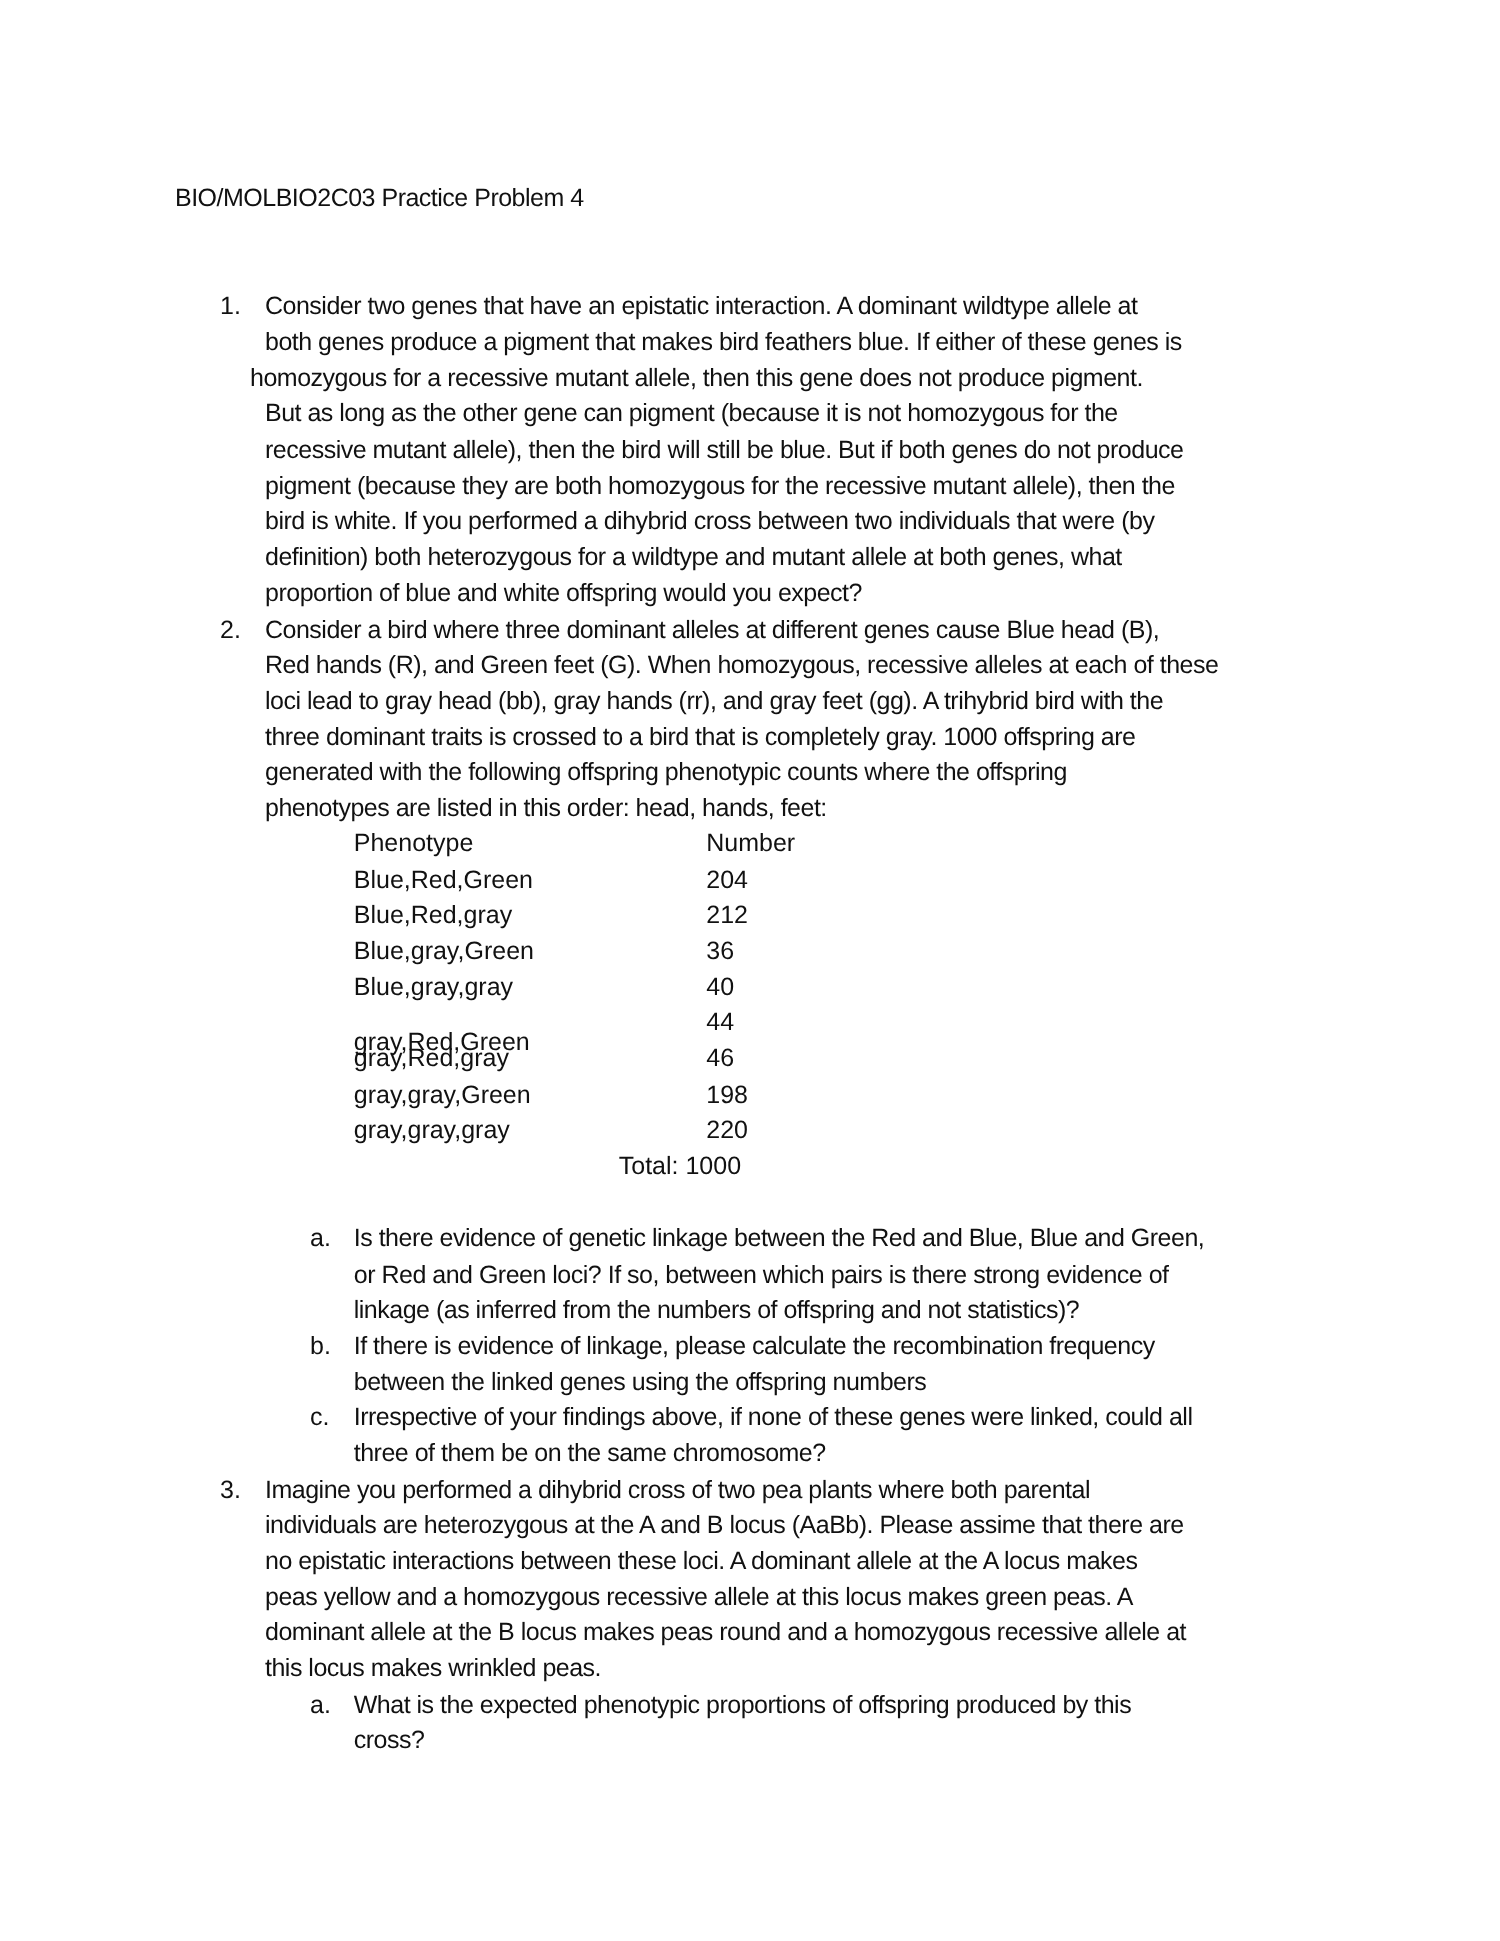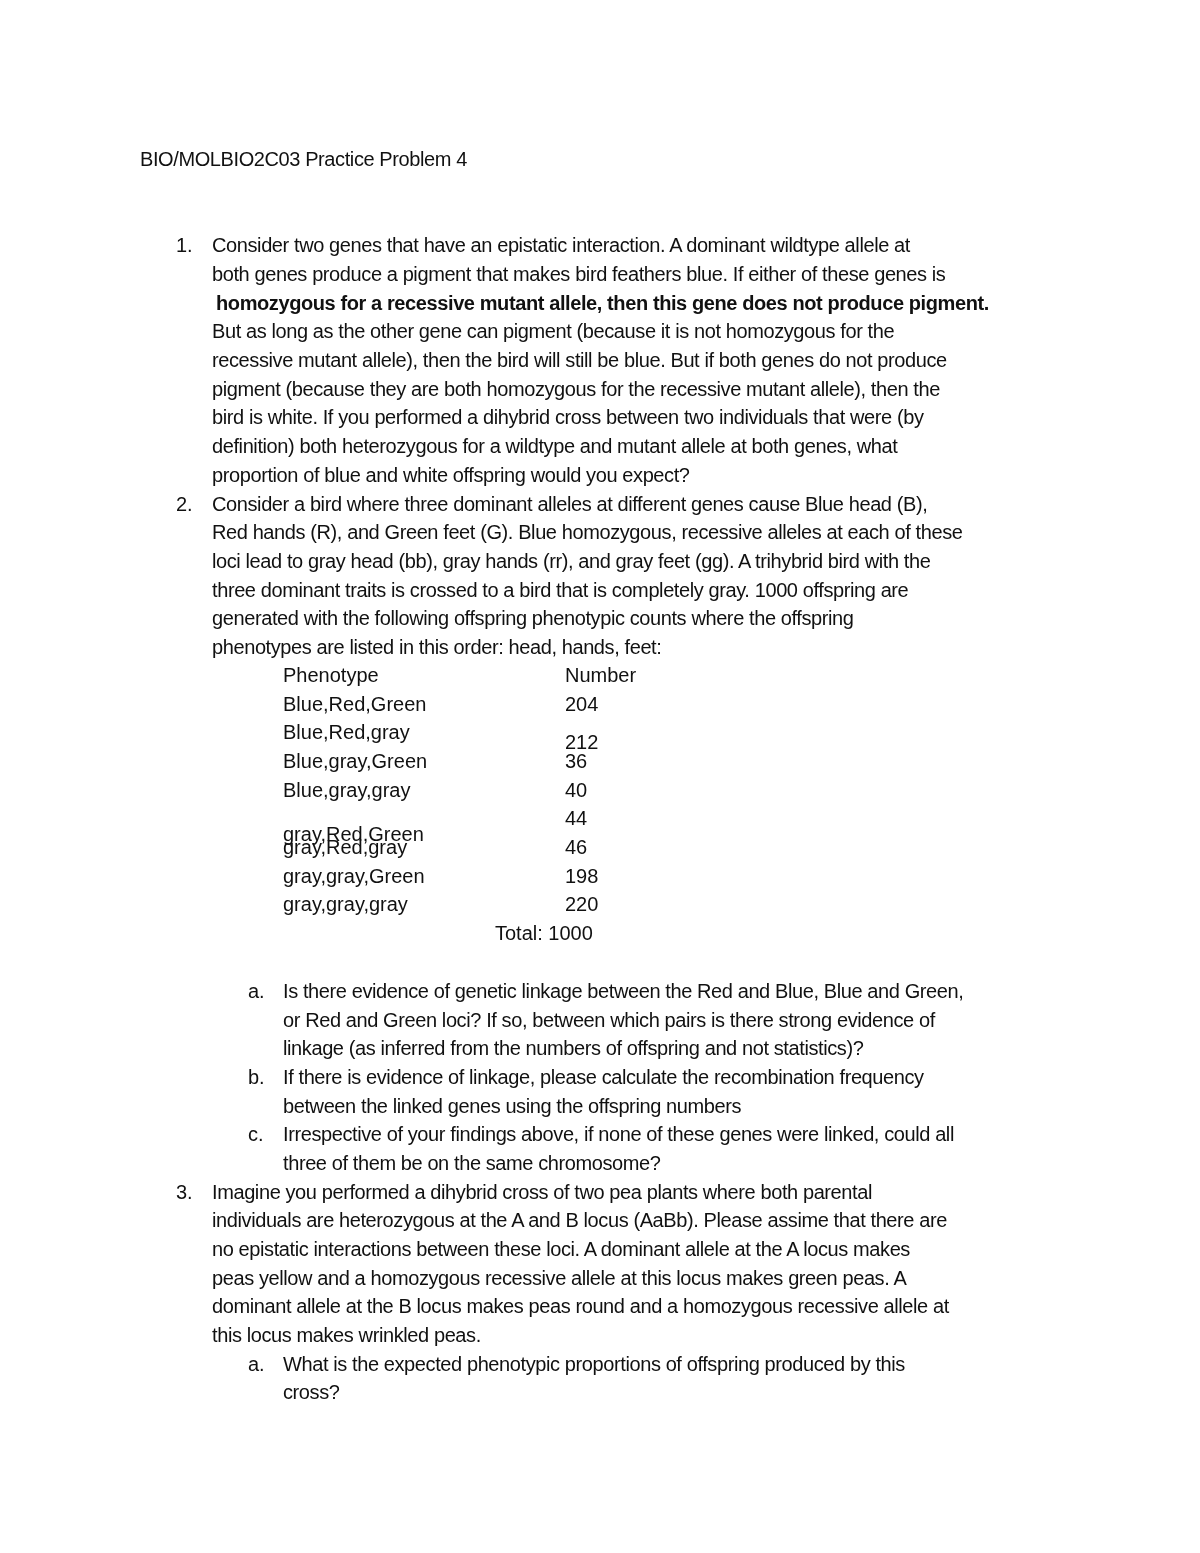--- a/index.html
+++ b/index.html
@@ -17,47 +17,47 @@
 
 <div class="page">
 
   <div class="line" style="left:140px; top:145px;">BIO/MOLBIO2C03 Practice Problem 4</div>
 
 
   <div>
     <div class="num" style="left:176px; top:231px;">1.</div>
     <div class="line" style="left:212px; top:231px;">Consider two genes that have an epistatic interaction. A dominant wildtype allele at</div>
     <div class="line" style="left:212px; top:260px;">both genes produce a pigment that makes bird feathers blue.  If either of these genes is</div>
-    <div class="line" style="left:216px; top:289px;font-weight:bold;">homozygous for a recessive mutant allele, then this gene does not produce pigment.</div>
+    <div class="line" style="left:200px; top:289px;">homozygous for a recessive mutant allele, then this gene does not produce pigment.</div>
     <div class="line" style="left:212px; top:317px;">But as long as the other gene can pigment (because it is not homozygous for the</div>
     <div class="line" style="left:212px; top:346px;">recessive mutant allele), then the bird will still be blue. But if both genes do not produce</div>
     <div class="line" style="left:212px; top:375px;">pigment (because they are both homozygous for the recessive mutant allele), then the</div>
     <div class="line" style="left:212px; top:403px;">bird is white.  If you performed a dihybrid cross between two individuals that were (by</div>
     <div class="line" style="left:212px; top:432px;">definition) both heterozygous for a wildtype and mutant allele at both genes, what</div>
     <div class="line" style="left:212px; top:461px;">proportion of blue and white offspring would you expect?</div>
   </div>
 
   <div>
     <div class="num" style="left:176px; top:490px;">2.</div>
     <div class="line" style="left:212px; top:490px;">Consider a bird where three dominant alleles at different genes cause Blue head (B),</div>
-    <div class="line" style="left:212px; top:518px;">Red hands (R), and Green feet (G). Blue homozygous, recessive alleles at each of these</div>
+    <div class="line" style="left:212px; top:518px;">Red hands (R), and Green feet (G). When homozygous, recessive alleles at each of these</div>
     <div class="line" style="left:212px; top:547px;">loci lead to gray head (bb), gray hands (rr), and gray feet (gg). A trihybrid bird with the</div>
     <div class="line" style="left:212px; top:576px;">three dominant traits is crossed to a bird that is completely gray.  1000 offspring are</div>
     <div class="line" style="left:212px; top:604px;">generated with the following offspring phenotypic counts where the offspring</div>
     <div class="line" style="left:212px; top:633px;">phenotypes are listed in this order: head, hands, feet:</div>
 
     <div>
       <div class="cell" style="left:283px; top:661px;">Phenotype</div>
       <div class="cell" style="left:565px; top:661px;">Number</div>
 
       <div class="cell" style="left:283px; top:690px;">Blue,Red,Green</div>
       <div class="cell" style="left:565px; top:690px;">204</div>
 
       <div class="cell" style="left:283px; top:718px;">Blue,Red,gray</div>
-      <div class="cell" style="left:565px; top:718px;margin-top:10px;">212</div>
+      <div class="cell" style="left:565px; top:718px;">212</div>
 
       <div class="cell" style="left:283px; top:747px;">Blue,gray,Green</div>
       <div class="cell" style="left:565px; top:747px;">36</div>
 
       <div class="cell" style="left:283px; top:776px;">Blue,gray,gray</div>
       <div class="cell" style="left:565px; top:776px;">40</div>
 
       <div class="cell" style="left:283px; top:796px;margin-top:24px;">gray,Red,Green</div>
       <div class="cell" style="left:565px; top:804px;">44</div>
 

